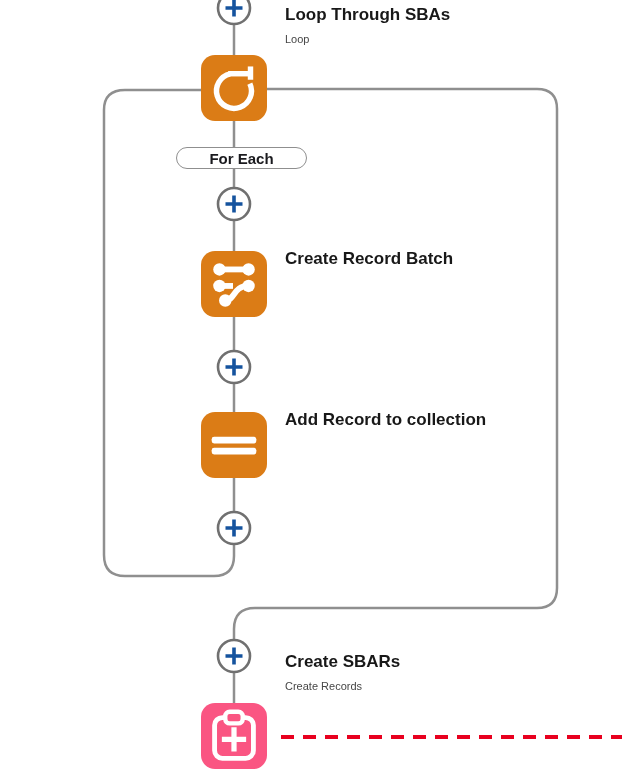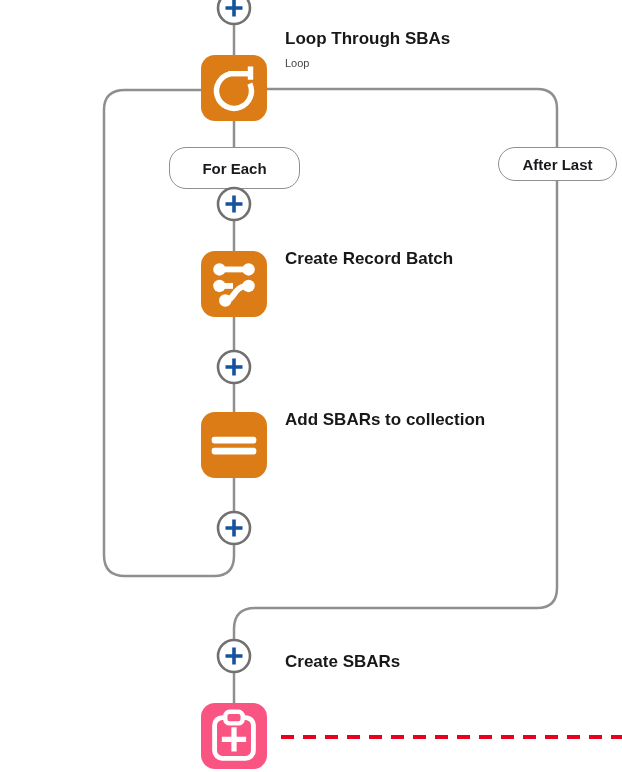--- a/index.html
+++ b/index.html
@@ -36,22 +36,21 @@
       <path d="M234 317 V352"></path>
       <path d="M234 382 V413"></path>
       <path d="M234 478 V513"></path>
       <path d="M234 544 V556 Q234 576 214 576 H125 Q104 576 104 555 V110 Q104 90 125 90 H201"></path>
       <path d="M267 89 H537 Q557 89 557 109 V588 Q557 608 537 608 H255 Q234 608 234 629 V640"></path>
       <path d="M234 672 V704"></path>
     </g>
     <path d="M281 737 H622" stroke-width="4" stroke-dasharray="13 9" fill="none" stroke="#E8001F"></path>
   </svg>
 
-  <div class="pill" style="left:169px;top:147px;width:131px;height:42px;">For Each</div>
-  <div class="pill" style="left:498px;top:147px;width:119px;height:34px;">After Last</div>
+  <div class="pill" style="left:176px;top:147px;width:131px;height:22px;">For Each</div>
 
   <div class="plus-btn" style="left:216px;top:-10px;">
     <svg width="36" height="36" viewBox="0 0 36 36">
       <circle cx="18" cy="18" r="16" fill="#ffffff" stroke-width="2.6" stroke="#707070"></circle>
       <path d="M18 9.5 V26.5 M9.5 18 H26.5" stroke-width="3.6" fill="none" stroke="#15539E"></path>
     </svg>
   </div>
   <div class="plus-btn" style="left:216px;top:186px;">
     <svg width="36" height="36" viewBox="0 0 36 36">
       <circle cx="18" cy="18" r="16" fill="#ffffff" stroke-width="2.6" stroke="#707070"></circle>
@@ -106,27 +105,28 @@
   </div>
 
   <div class="node-icon" style="left: 201px; top: 703px; background-color: rgb(250, 85, 130);">
     <svg width="66" height="66" viewBox="0 0 68 68">
       <rect x="14" y="15" width="40" height="42" rx="8" fill="none" stroke="#ffffff" stroke-width="5"></rect>
       <rect x="25" y="9" width="18" height="12" rx="4.5" fill="none" stroke="#ffffff" stroke-width="4.5" style="fill: rgb(250, 85, 130);"></rect>
       <path d="M34 25 V 50 M21.5 37.5 H 46.5" stroke="#ffffff" stroke-width="5.4" fill="none"></path>
     </svg>
   </div>
 
-  <div class="node-label" style="top:3px;margin-top:24px;">
+  <div class="node-label" style="top:3px;">
     <div class="node-title">Loop Through SBAs</div>
     <div class="node-sub">Loop</div>
   </div>
   <div class="node-label" style="top:247px;text-align:right;">
     <div class="node-title">Create Record Batch</div>
   </div>
   <div class="node-label" style="top:408px;">
-    <div class="node-title">Add SBARs to collection</div>
+    <div class="node-title">Add Record to collection</div>
   </div>
   <div class="node-label" style="top:650px;">
     <div class="node-title">Create SBARs</div>
+    <div class="node-sub">Create Records</div>
   </div>
 
 </div>
 
 </body></html>

